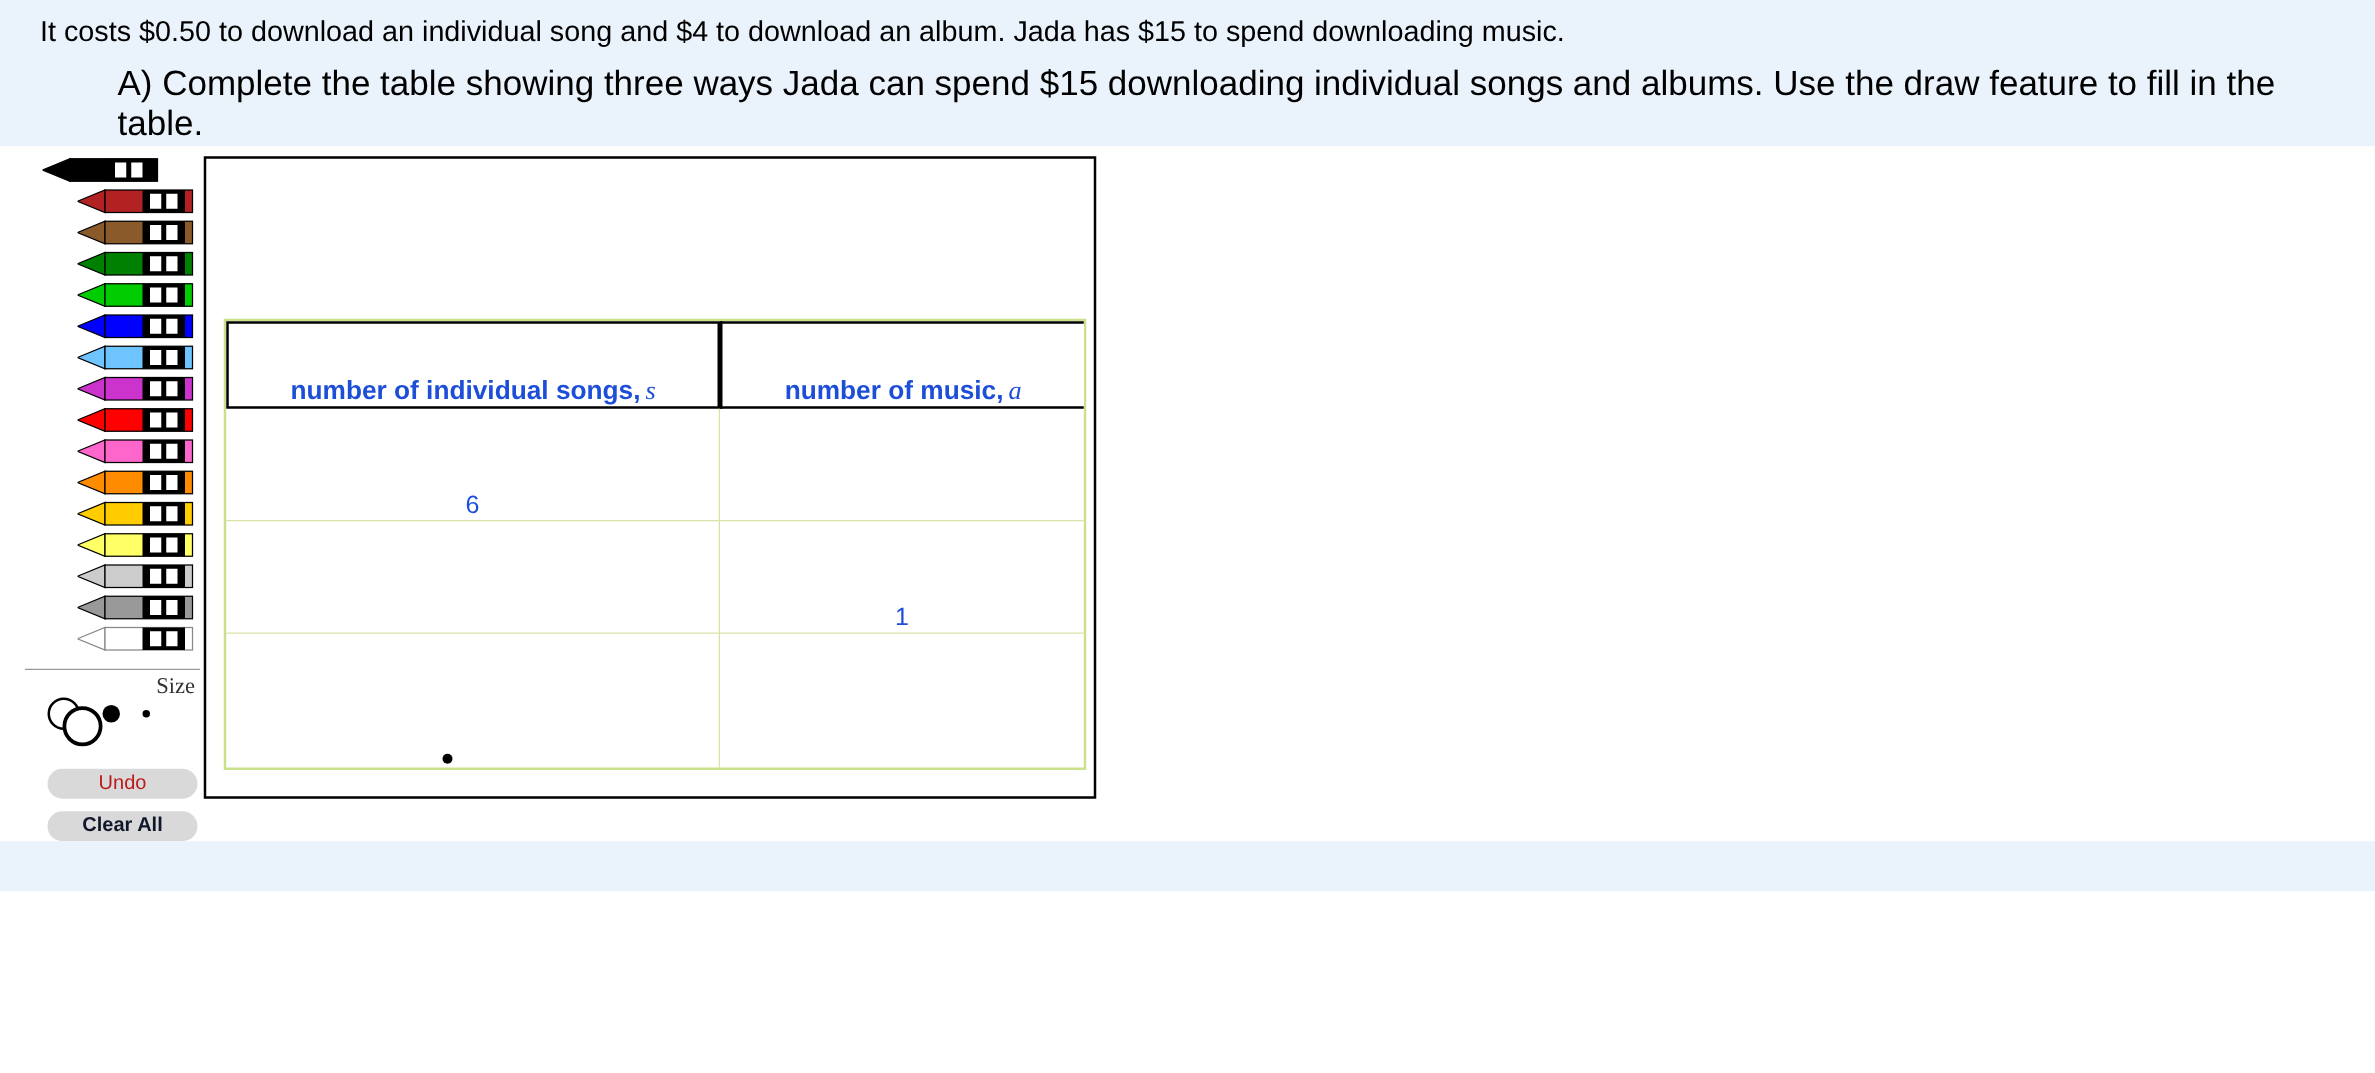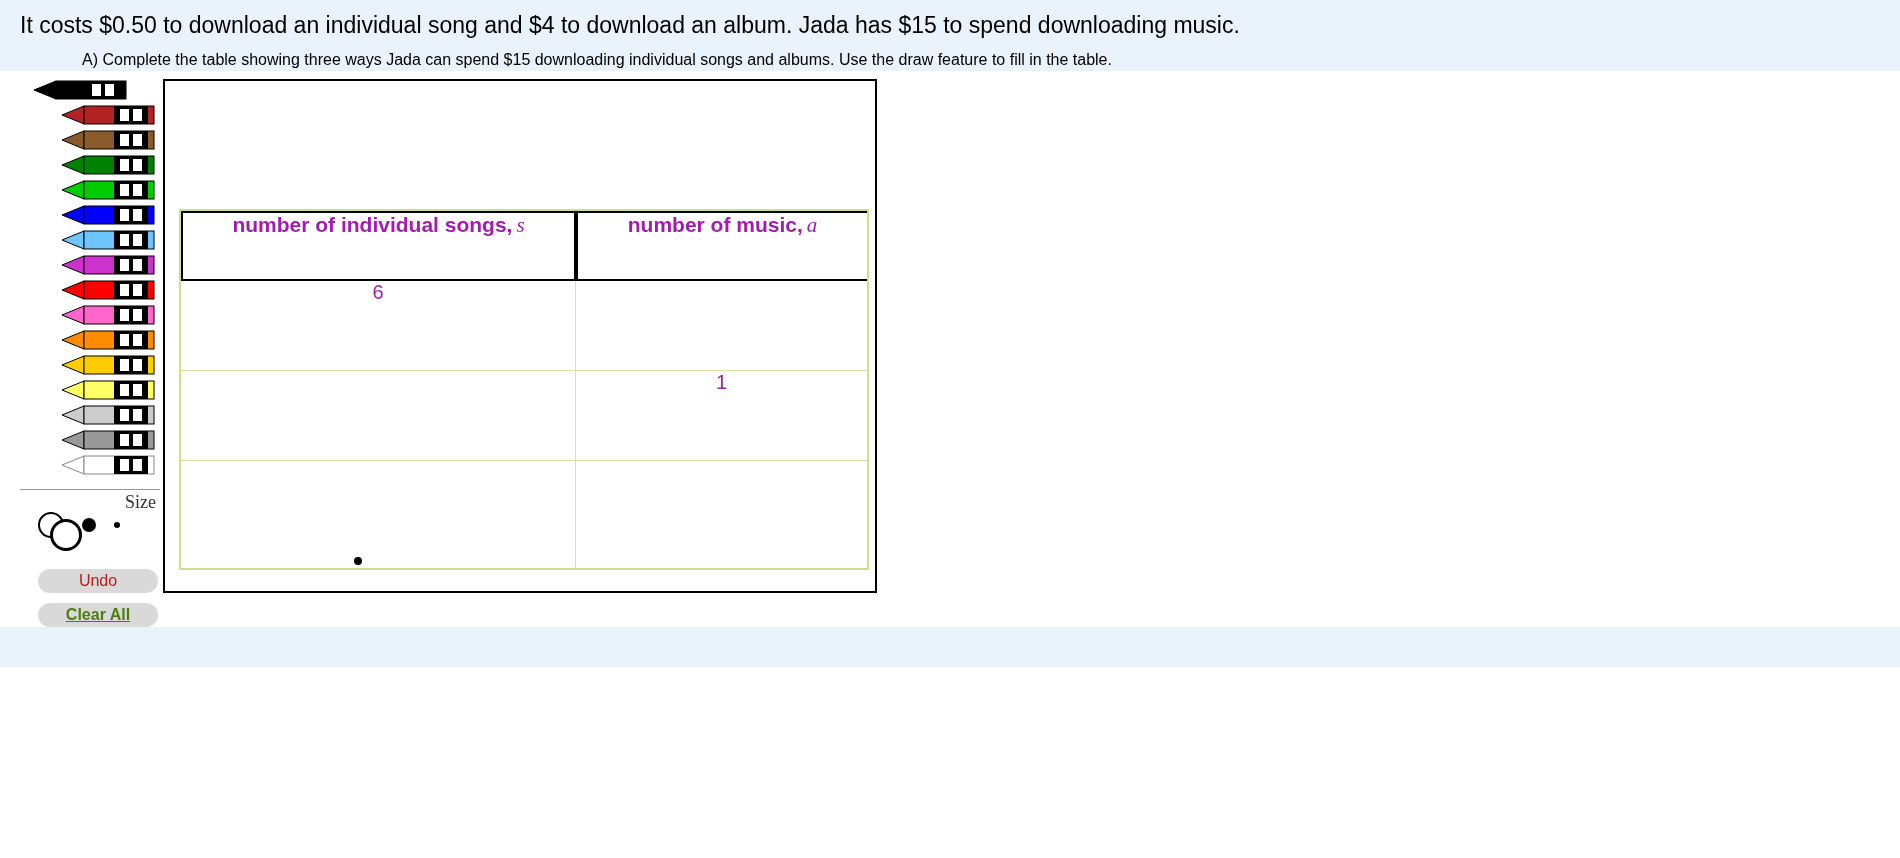--- a/index.html
+++ b/index.html
@@ -5,29 +5,29 @@
   html, body {
     margin: 0;
     padding: 0;
     font-family: Arial, Helvetica, sans-serif;
     background: #fff;
     width: 1900px;
     height: 858px;
   }
   .top-bar {
     background: #eaf2fb;
-    padding: 6px 20px 2px 20px;
+    padding: 6px 20px 2px 32px;
   }
   .problem-text {
     font-size: 23px;
     color: #000;
     line-height: 1.7;
   }
   .part-a {
-    font-size: 16px;
+    font-size: 28px;
     color: #000;
     padding-left: 62px;
     padding-top: 6px;
   }
   .work-area {
     position: relative;
     margin-top: 8px;
     height: 560px;
   }
   
@@ -98,21 +98,21 @@
     width: 120px;
     text-align: center;
     font-size: 16px;
     background: #d9d9d9;
     border: none;
     border-radius: 12px;
     padding: 3px 0;
     cursor: pointer;
   }
   .undo-btn { top: 490px; color:#b91c1c; }
-  .clear-btn { top: 524px; color: #4d7c0f; font-weight: bold; text-decoration: underline; }
+  .clear-btn { top: 524px; color: #0f172a; font-weight: bold; }
   
   .canvas-frame {
     position: absolute;
     left: 163px;
     top: 0;
     width: 710px;
     height: 510px;
     border: 2px solid #000;
     background: #fff;
   }
@@ -124,24 +124,24 @@
     height: 357px;
     border: 2px solid #cbe08a;
     display: grid;
     grid-template-columns: 395px 1fr;
     grid-template-rows: 70px 90px 90px 1fr;
   }
   .cell {
     border-right: 1px solid #d7e4a6;
     border-bottom: 1px solid #d7e4a6;
     display: flex;
-    align-items: flex-start;
+    align-items: flex-end;
     justify-content: center;
     font-size: 20px;
-    color: #a21caf;
+    color: #1d4ed8;
     position: relative;
     box-sizing: border-box;
   }
   .cell:nth-child(2n) { border-right: none; }
   .hdr {
     border: 2px solid #000;
     font-weight: bold;
     font-size: 21px;
     background: #fff;
   }

